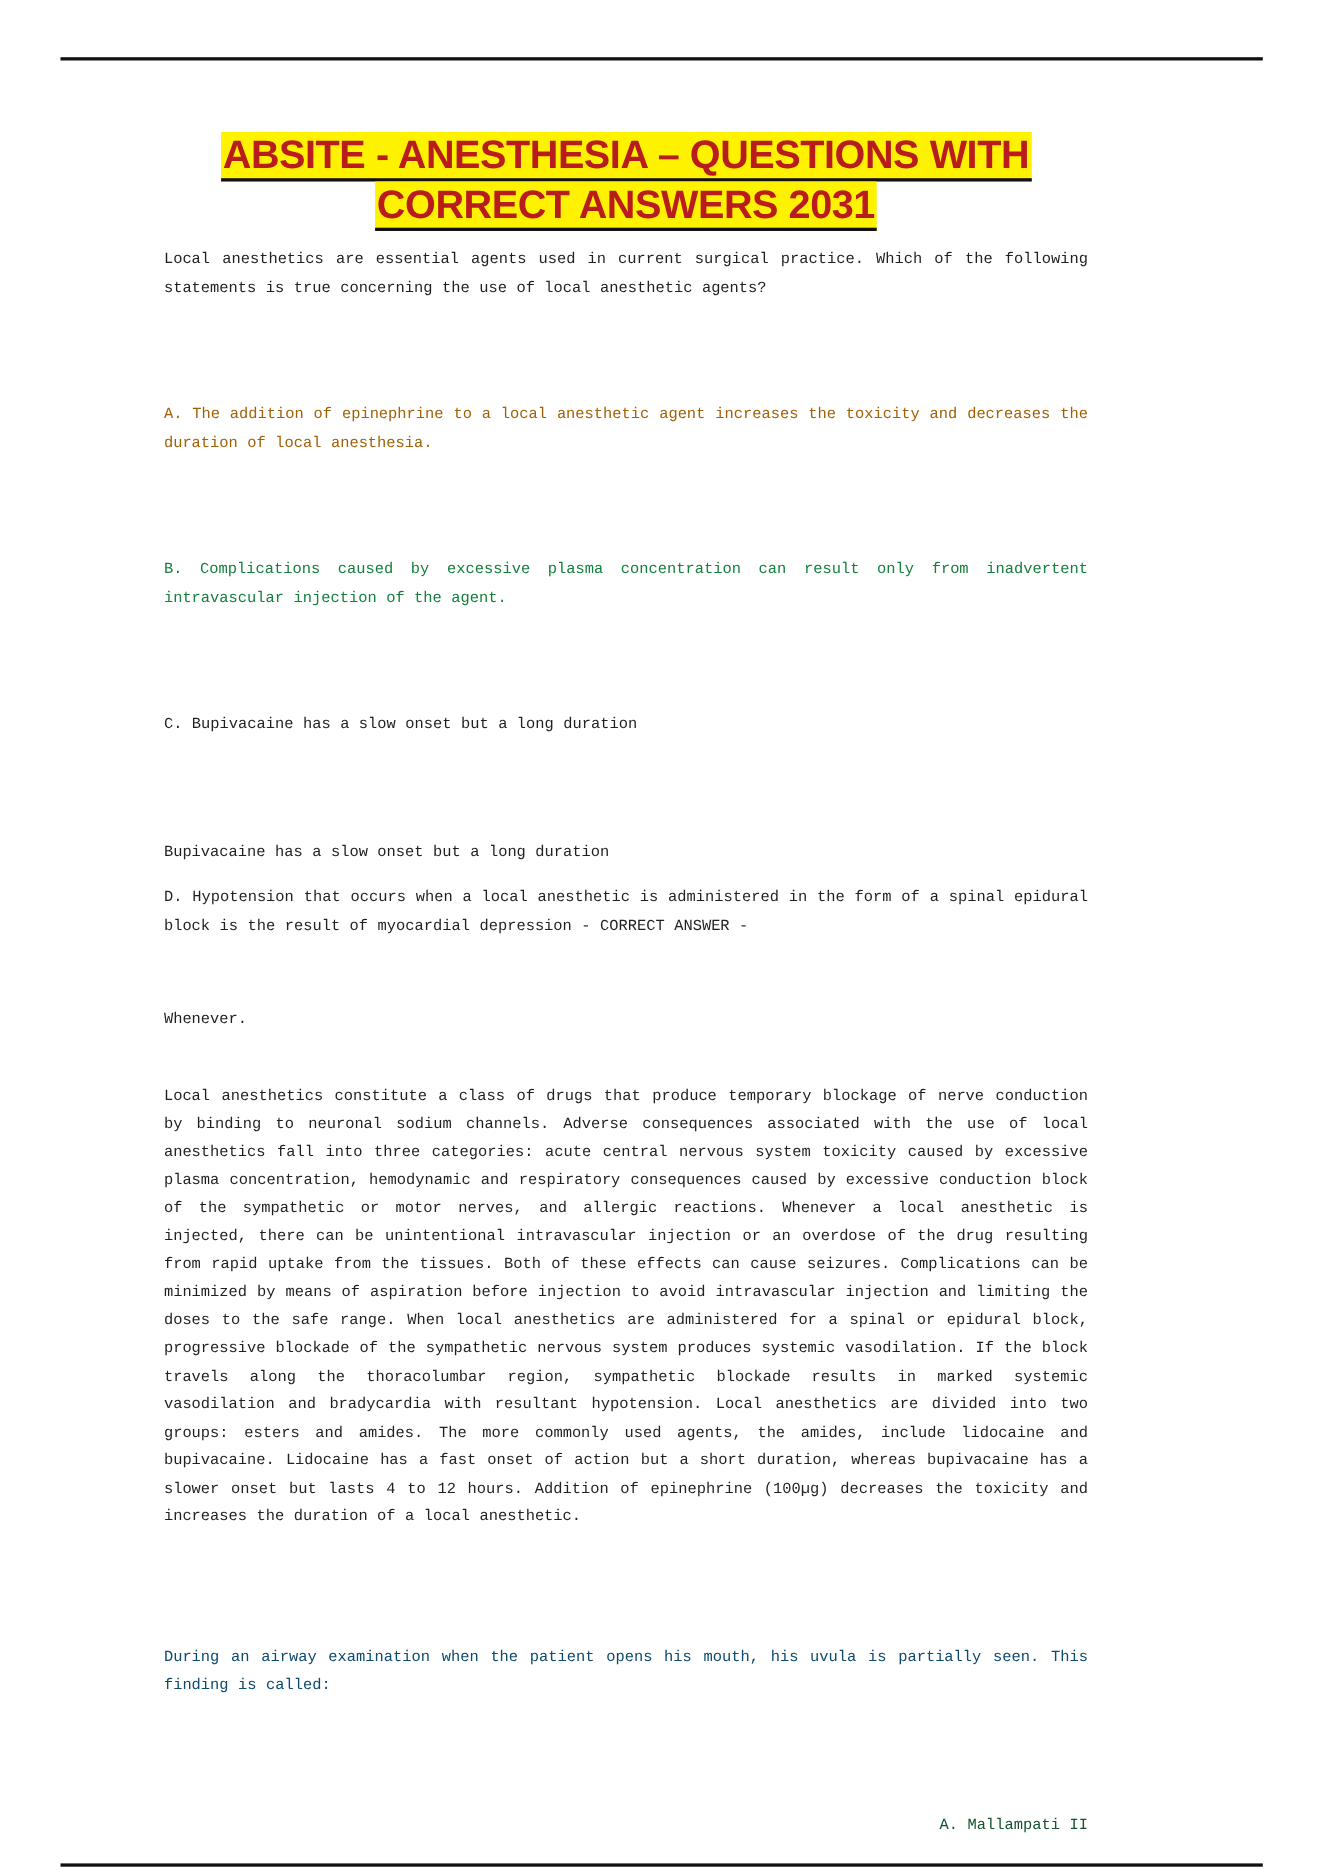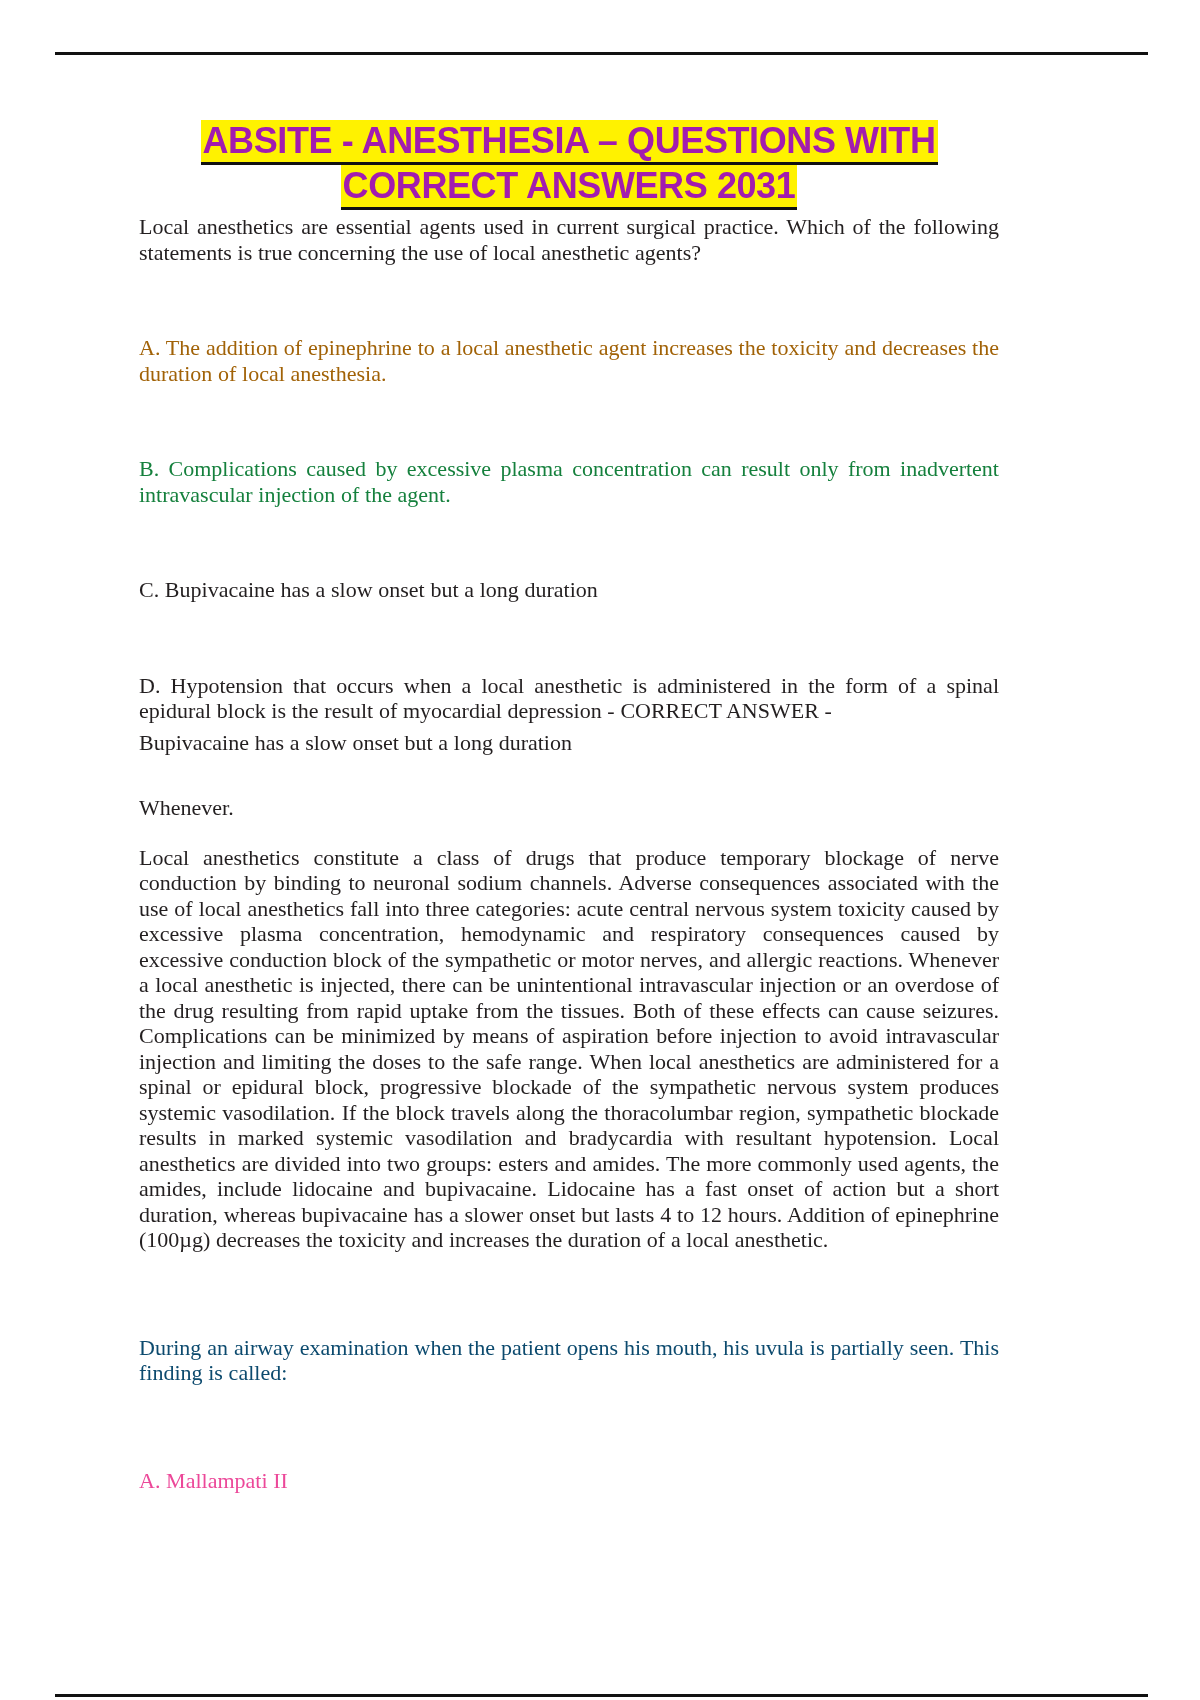--- a/index.html
+++ b/index.html
@@ -40,39 +40,39 @@
   }
 
   
   .doc-title {
     text-align: center;
     font-family: "Liberation Sans", sans-serif;
     font-weight: bold;
     font-size: 36px;
     line-height: 45px;
     letter-spacing: -0.4px;
-    color: #a21caf;
+    color: #b91c1c;
     margin: 0 0 4px 0;
     padding: 0;
   }
   .doc-title .hl {
     background: #FFF200;
     box-decoration-break: clone;
     -webkit-box-decoration-break: clone;
     border-bottom: 3px solid #111111;
     padding: 0 2px 1px 2px;
   }
 
   
   .para {
-    font-family: Liberation Serif, serif;
-    font-size: 22px;
+    font-family: Liberation Mono, monospace;
+    font-size: 14px;
     line-height: 25.5px;
     color: #231f20;
-    margin: 6px;
+    margin: 16px;
     padding: 0;
     text-align: justify;
     text-justify: inter-word;
     white-space: pre-wrap;
     word-spacing: 0.2px;
   }
   .para.flow { text-align: justify; }
   .para.left { text-align: left; }
 
   .gap-sm { height: 12px; }
@@ -99,39 +99,39 @@
     <div class="gap-xl"></div>
 
     <p class="para flow" style="color: #15803d;">B. Complications caused by excessive plasma concentration can result only from inadvertent intravascular injection of the agent.</p>
 
     <div class="gap-xl"></div>
 
     <p class="para left" style="color: rgb(35, 31, 32);">C. Bupivacaine has a slow onset but a long duration</p>
 
     <div class="gap-xl"></div>
 
+    <p class="para left" style="color: rgb(35, 31, 32);">Bupivacaine has a slow onset but a long duration</p>
+
     <p class="para flow" style="color: rgb(35, 31, 32);">D. Hypotension that occurs when a local anesthetic is administered in the form of a spinal epidural block is the result of myocardial depression - CORRECT ANSWER -</p>
-
-    <p class="para left" style="color: rgb(35, 31, 32);">Bupivacaine has a slow onset but a long duration</p>
 
     <div class="gap-md"></div>
 
     <p class="para left" style="color: rgb(35, 31, 32);">Whenever.</p>
 
     <div class="gap-sm"></div>
 
     <p class="para flow" style="color: rgb(35, 31, 32);">Local anesthetics constitute a class of drugs that produce temporary blockage of nerve conduction by binding to neuronal sodium channels. Adverse consequences associated with the use of local anesthetics fall into three categories: acute central nervous system toxicity caused by excessive plasma concentration, hemodynamic and respiratory consequences caused by excessive conduction block of the sympathetic or motor nerves, and allergic reactions. Whenever a local anesthetic is injected, there can be unintentional intravascular injection or an overdose of the drug resulting from rapid uptake from the tissues. Both of these effects can cause seizures. Complications can be minimized by means of aspiration before injection to avoid intravascular injection and limiting the doses to the safe range. When local anesthetics are administered for a spinal or epidural block, progressive blockade of the sympathetic nervous system produces systemic vasodilation. If the block travels along the thoracolumbar region, sympathetic blockade results in marked systemic vasodilation and bradycardia with resultant hypotension. Local anesthetics are divided into two groups: esters and amides. The more commonly used agents, the amides, include lidocaine and bupivacaine. Lidocaine has a fast onset of action but a short duration, whereas bupivacaine has a slower onset but lasts 4 to 12 hours. Addition of epinephrine (100µg) decreases the toxicity and increases the duration of a local anesthetic.</p>
 
     <div class="gap-xl"></div>
     <div class="gap-sm"></div>
 
     <p class="para flow" style="color: #0c4a6e;">During an airway examination when the patient opens his mouth, his uvula is partially seen. This finding is called:</p>
 
     <div class="gap-xl"></div>
     <div class="gap-sm"></div>
 
-    <p class="para left" style="color: #ec4899;">A. Mallampati II</p>
+    <p class="para left" style="color: #14532d; text-align: right;">A. Mallampati II</p>
 
   </div>
 
   <div class="rule rule-bottom" style="border-top-color: rgb(17, 17, 17);"></div>
 
 </div>
 
 </body></html>

